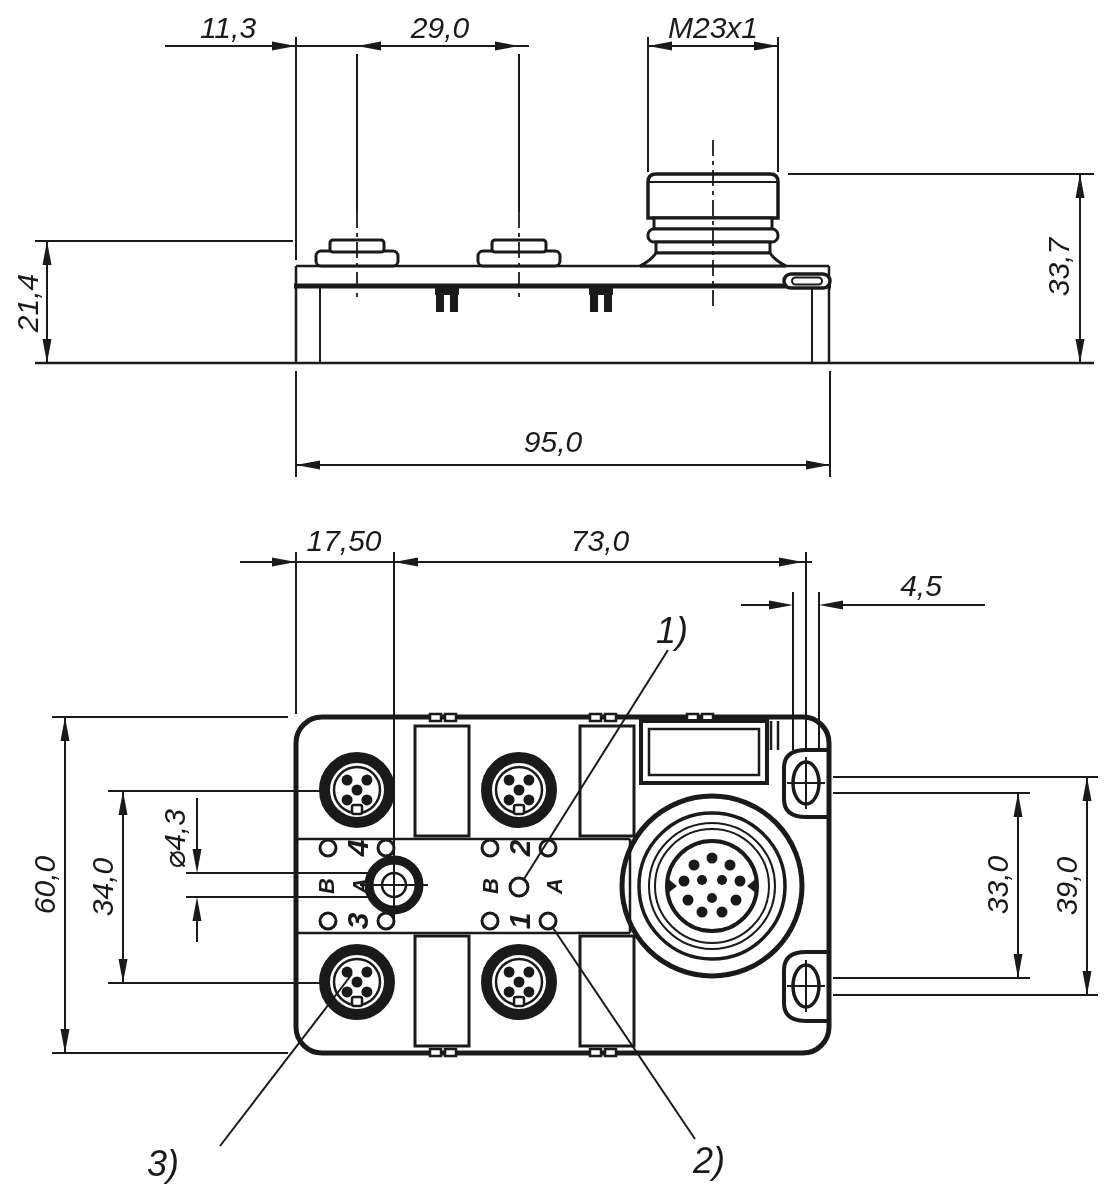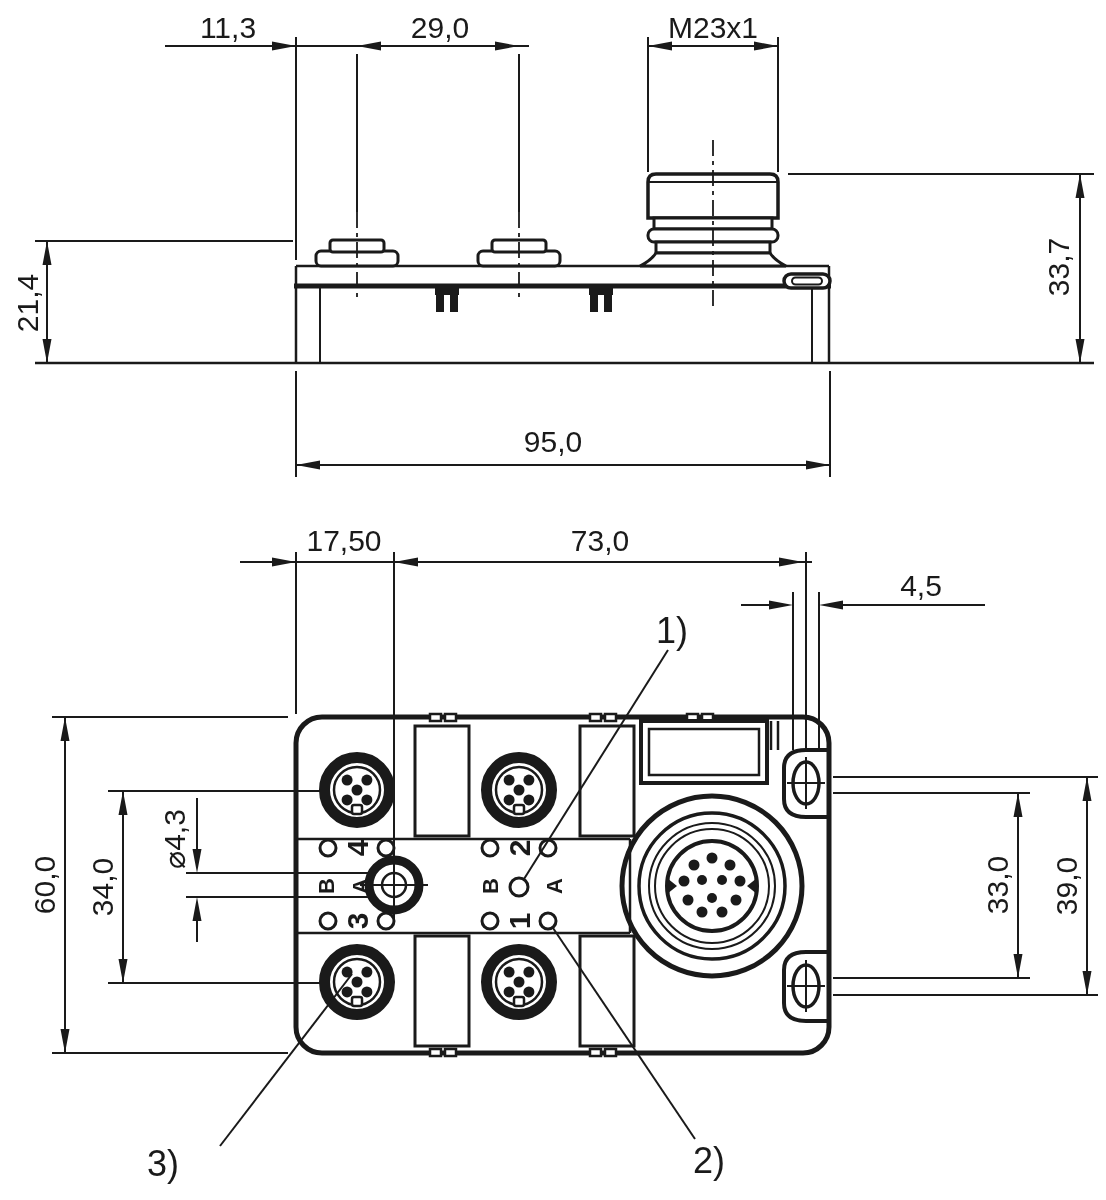--- a/index.html
+++ b/index.html
@@ -1,16 +1,16 @@
 <!DOCTYPE html>
 <html><head>
 <meta charset="utf-8">
 <style>
   html,body { margin:0; padding:0; background:#fff; }
-  .stage { width:1106px; height:1200px; position:relative; background:#fff; overflow:hidden; }
+  .stage { width:1106px; height:1200px; position:relative; background:#fff; overflow:hidden;font-style:italic; }
   svg { position:absolute; left:0; top:0; }
   svg * { vector-effect:none; }
   .ln   { stroke:#1a1a1a; fill:none; stroke-width:2; stroke-linecap:butt; }
   .s25  { stroke-width:2.5; }
   .s3   { stroke-width:3; }
   .s35  { stroke-width:3.5; }
   .s4   { stroke-width:4; }
   .s5   { stroke-width:5; }
   .s9   { stroke-width:9; }
   .s11  { stroke-width:11; }

